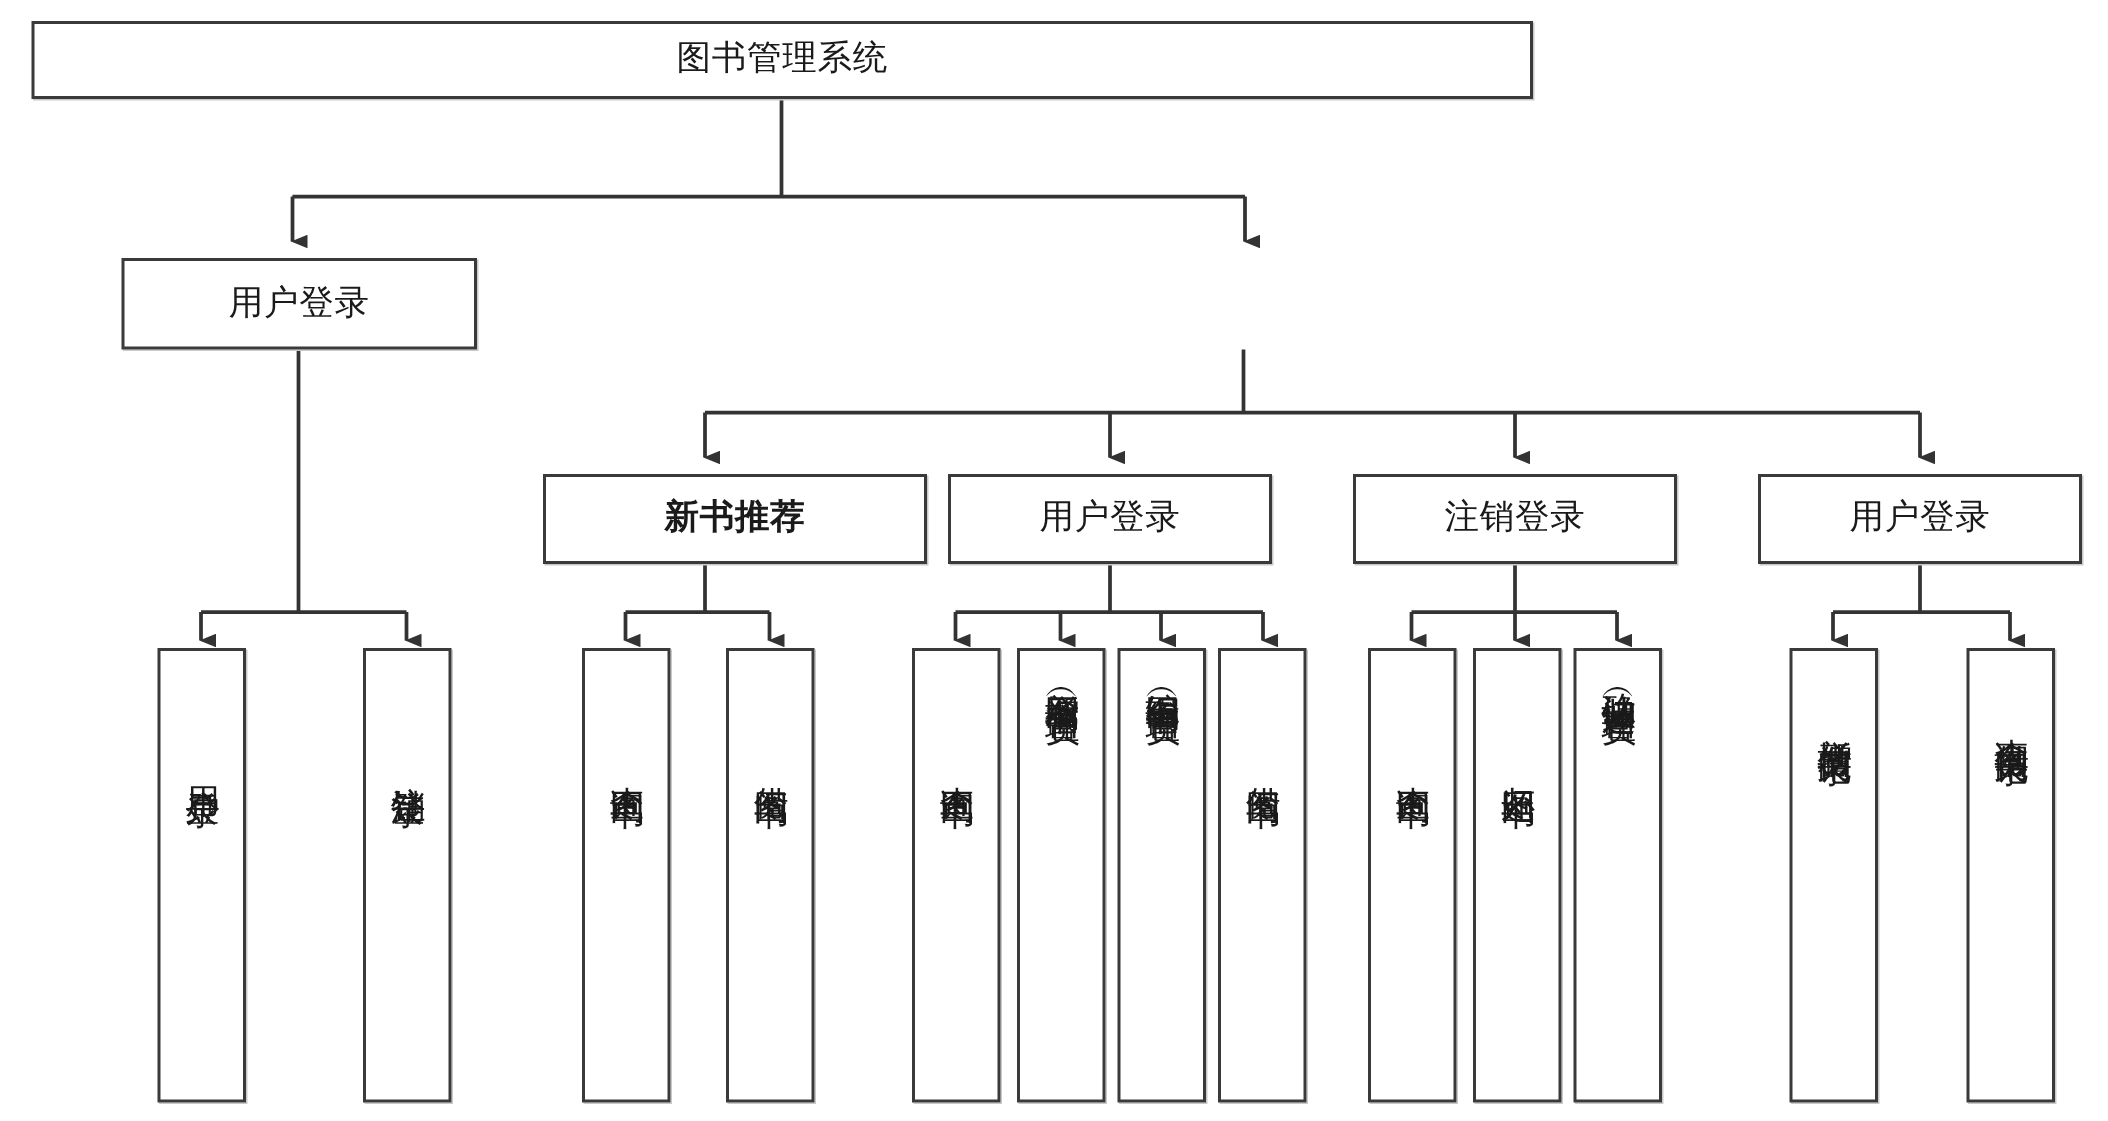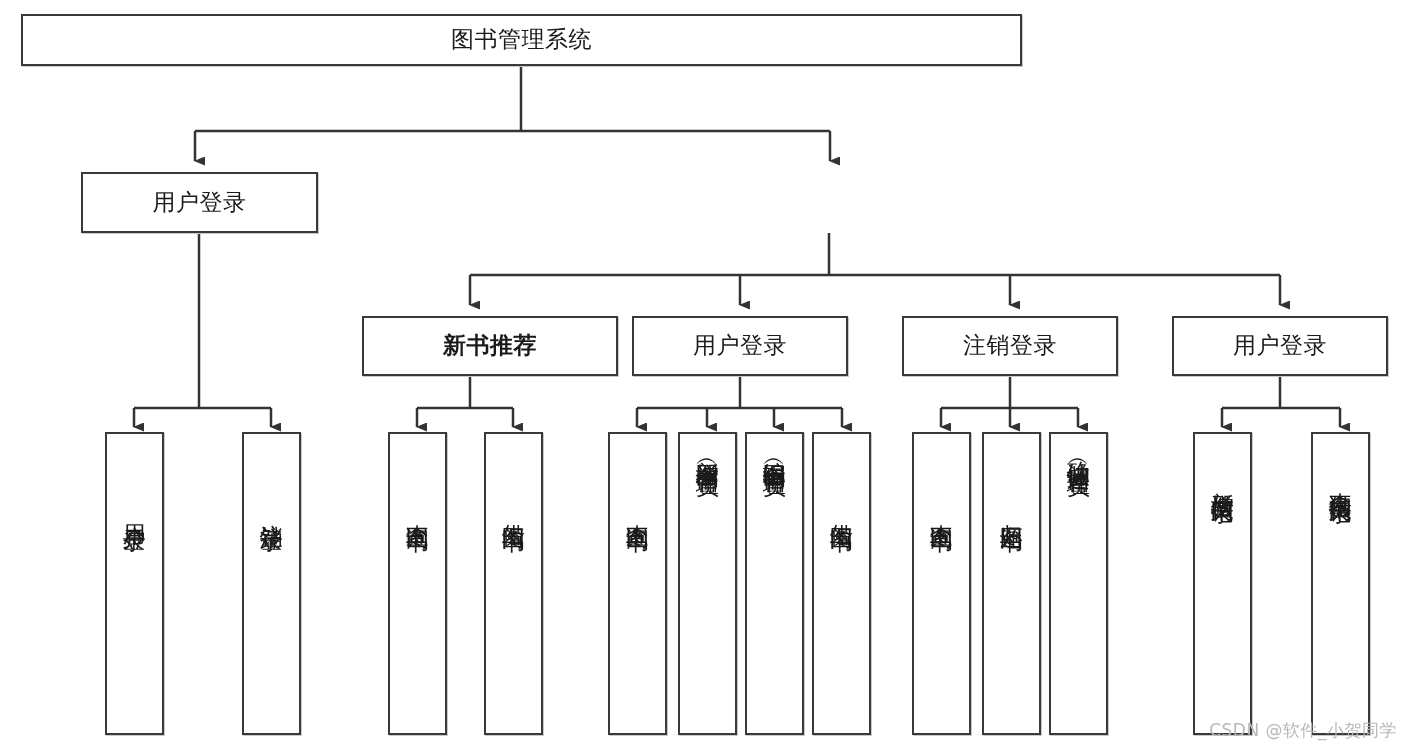--- a/index.html
+++ b/index.html
@@ -183,14 +183,13 @@
     <span class="node-label">确认归还（管理员）</span>
   </div>
 
   <div class="node vertical" style="left:1193px; top:432px; width:59px; height:303px; padding-top:40px;">
     <span class="node-label">新增借阅记录</span>
   </div>
   <div class="node vertical" style="left:1311px; top:432px; width:59px; height:303px; padding-top:40px;">
     <span class="node-label">查询借阅记录</span>
   </div>
 
-  <div id="watermark">CSDN @软件_小贺同学</div>
 </div>
 
 </body></html>

